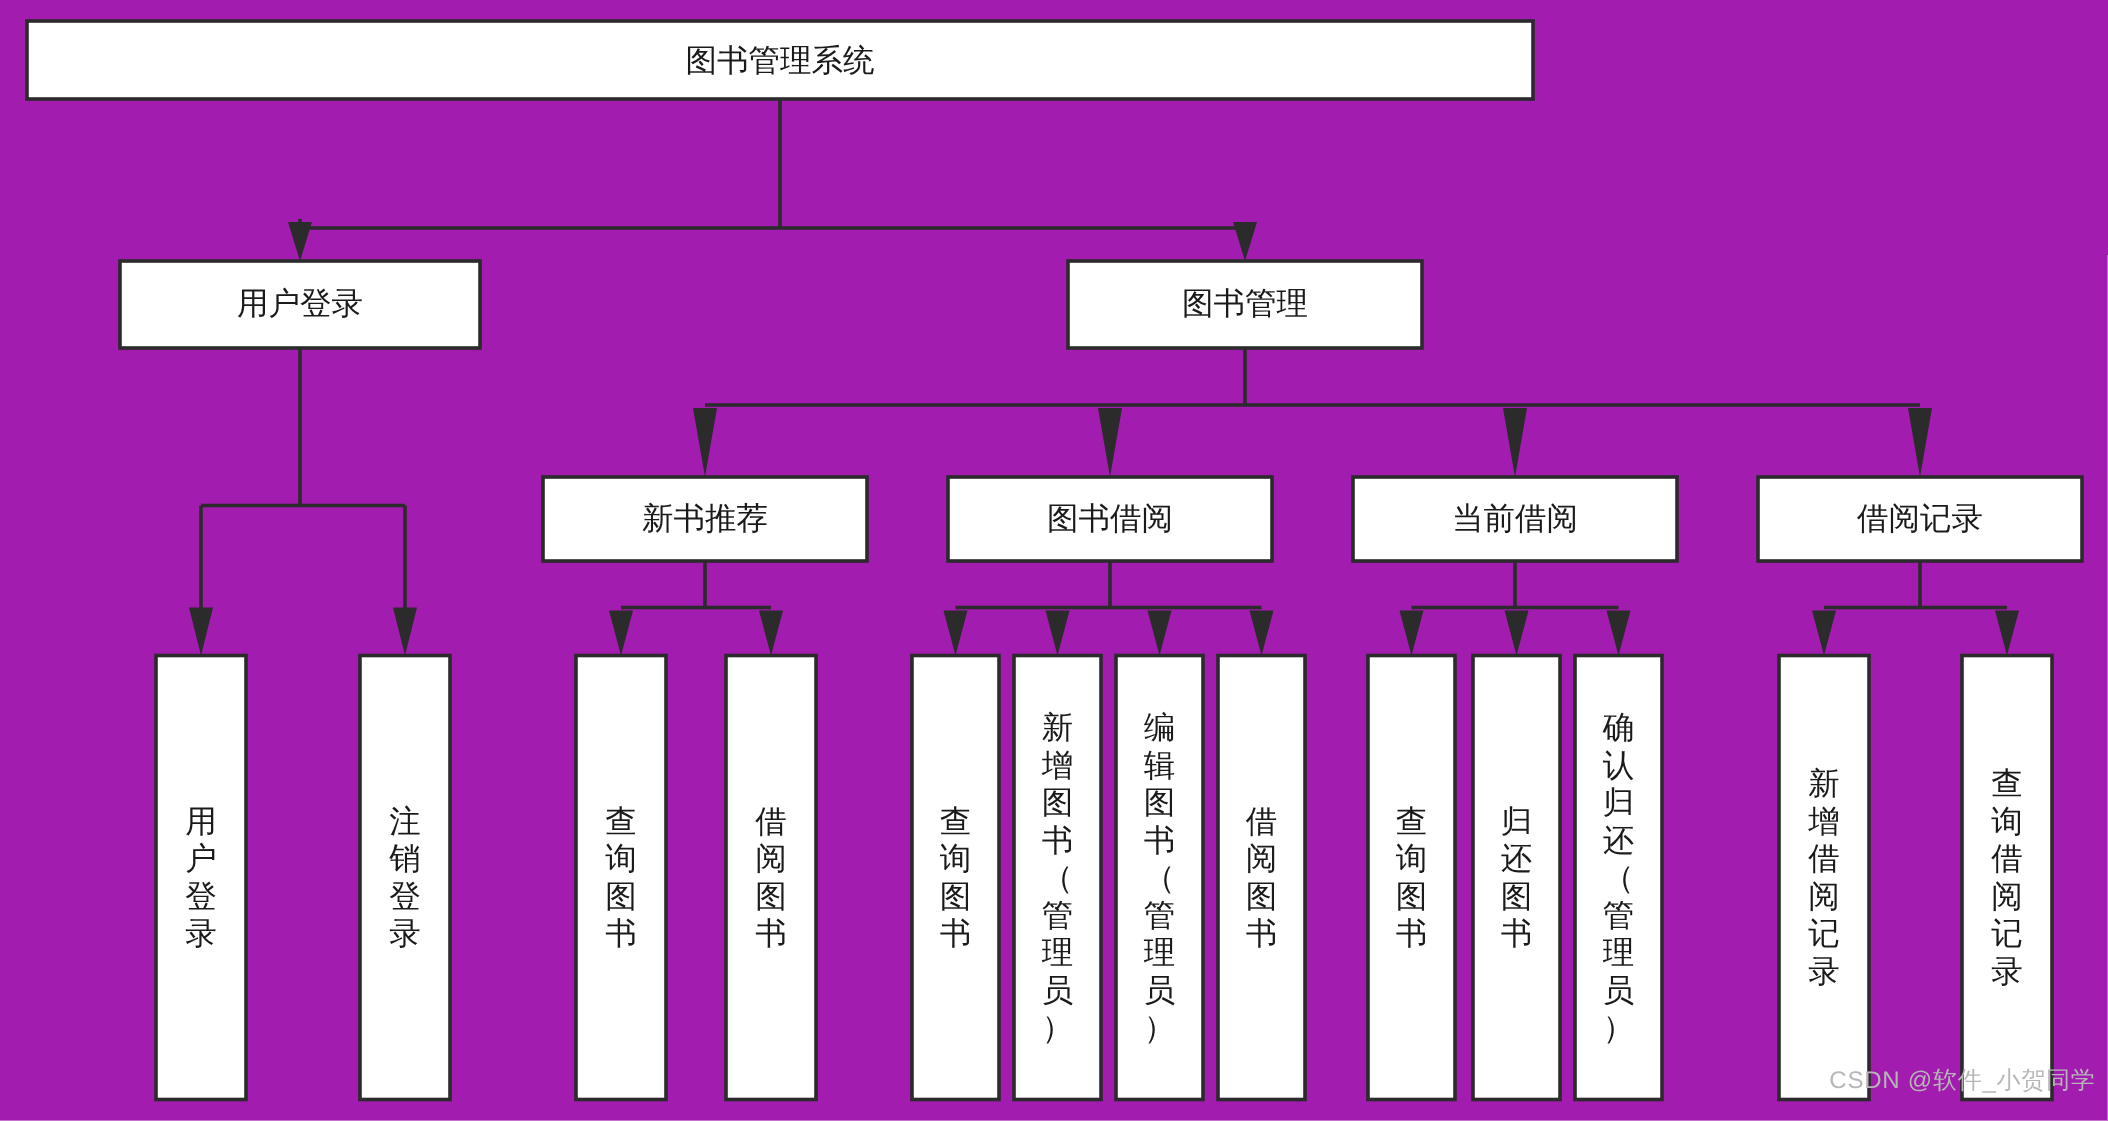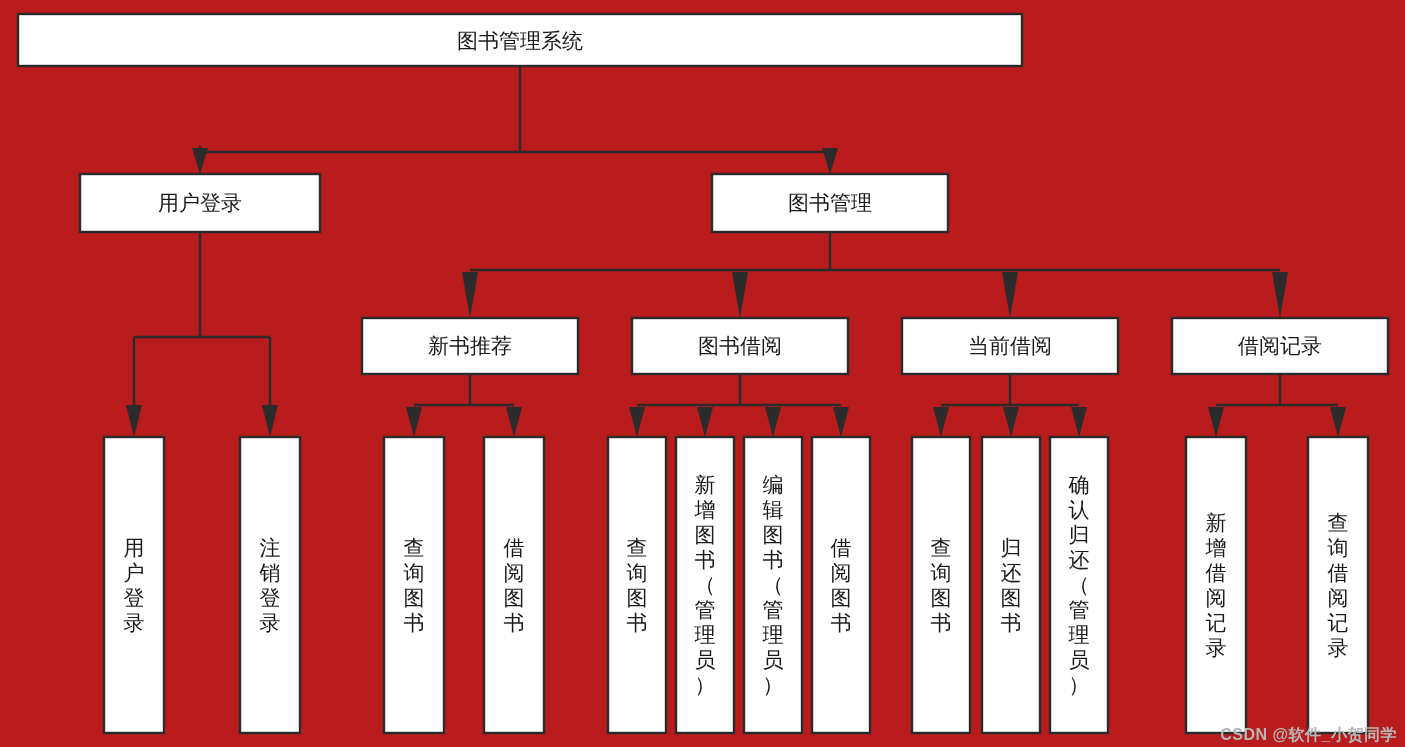--- a/index.html
+++ b/index.html
@@ -11,21 +11,21 @@
     width: 1405px;
     height: 747px;
     font-family: "Liberation Sans", "DejaVu Sans", sans-serif;
     overflow: hidden;
     position: relative;
   }
   #diagram-root {
     position: relative;
     width: 1405px;
     height: 747px;
-    background: #b91c1c;
+    background: #a21caf;
   }
   svg#tree-svg {
     position: absolute;
     left: 0;
     top: 0;
     width: 1405px;
     height: 747px;
     display: block;
   }
   .node-box {
@@ -54,28 +54,27 @@
   .node-label-vertical {
     font-family: "Liberation Sans", "DejaVu Sans", sans-serif;
     fill: #1a1a1a;
     font-size: 21px;
     text-anchor: middle;
     white-space: pre;
   }
   .watermark {
     position: absolute;
     right: 8px;
-    bottom: 1px;
+    bottom: 16px;
     font-family: "Liberation Sans", "DejaVu Sans", sans-serif;
     font-size: 16px;
     color: #b6b6b6;
     letter-spacing: 0.5px;
     user-select: none;
     pointer-events: none;
-    font-weight: bold;
   }
 </style>
 </head>
 <body>
 
 <div id="diagram-root">
 
   <svg id="tree-svg" viewBox="0 0 1405 747">
 
     <g>

